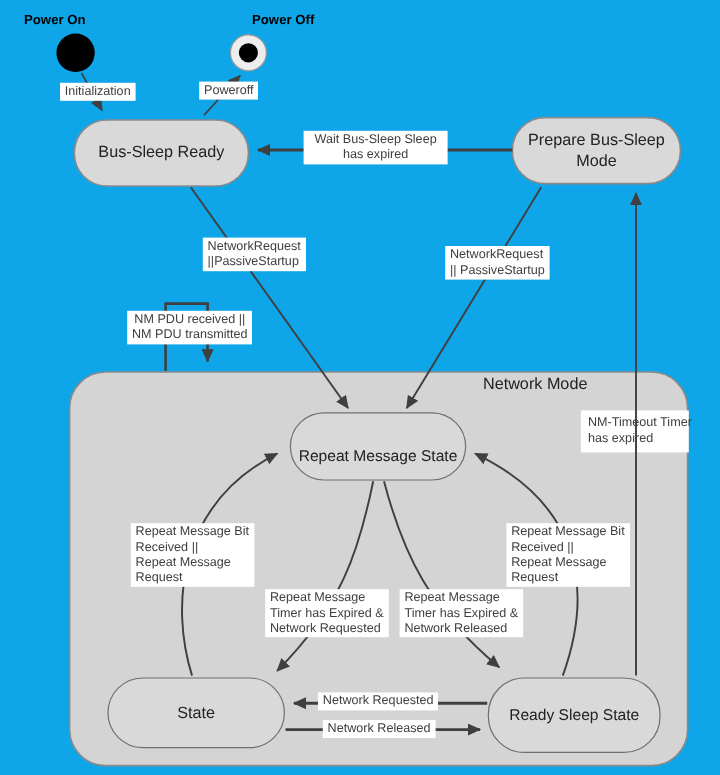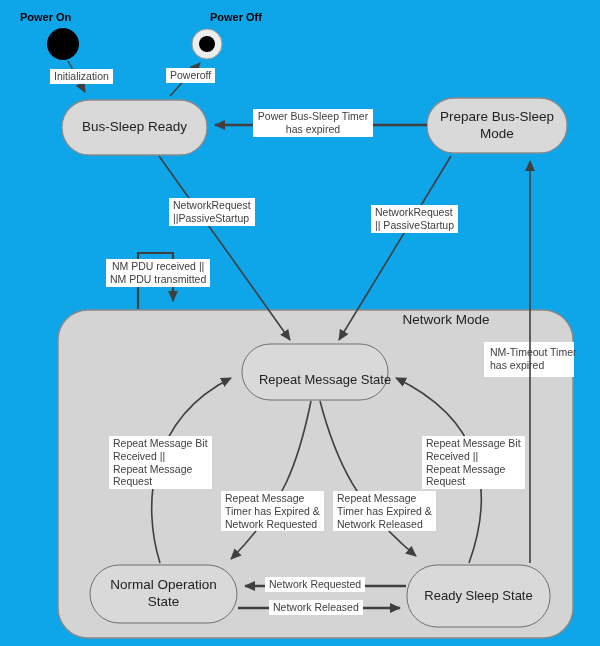--- a/index.html
+++ b/index.html
@@ -65,36 +65,35 @@
   <div class="state-label" style="left:62px;top:100px;width:145px;height:55px;">
     <div>Bus-Sleep Ready</div>
   </div>
   <div class="state-label" style="left:427px;top:98px;width:140px;height:55px;">
     <div>Prepare Bus-Sleep</div>
     <div>Mode</div>
   </div>
   <div class="state-label" style="left:396px;top:311px;width:100px;height:18px;font-size:13.5px;">
     <div>Network Mode</div>
   </div>
-  <div class="state-label" style="left:252px;top:344px;width:146px;height:72px;font-size:13px;justify-content:center;">
+  <div class="state-label" style="left:242px;top:344px;width:146px;height:72px;font-size:13px;justify-content:center;">
     <div>Repeat Message State</div>
   </div>
   <div class="state-label" style="left:90px;top:565px;width:147px;height:58px;">
-    <div>Normal Operation</div>
     <div>State</div>
   </div>
   <div class="state-label" style="left:407px;top:565px;width:143px;height:62px;font-size:13px;">
     <div>Ready Sleep State</div>
   </div>
 
   <div class="lbl whitebg" style="left:50px;top:69px;">Initialization</div>
   <div class="lbl whitebg" style="left:166px;top:68px;">Poweroff</div>
 
   <div class="lbl whitebg center" style="left:253px;top:109px;width:112px;">
-    <div>Power Bus-Sleep Timer</div>
+    <div>Wait Bus-Sleep Sleep</div>
     <div>has expired</div>
   </div>
 
   <div class="lbl whitebg" style="left:169px;top:198px;">
     <div>NetworkRequest</div>
     <div>||PassiveStartup</div>
   </div>
 
   <div class="lbl whitebg" style="left:371px;top:205px;">
     <div>NetworkRequest</div>

